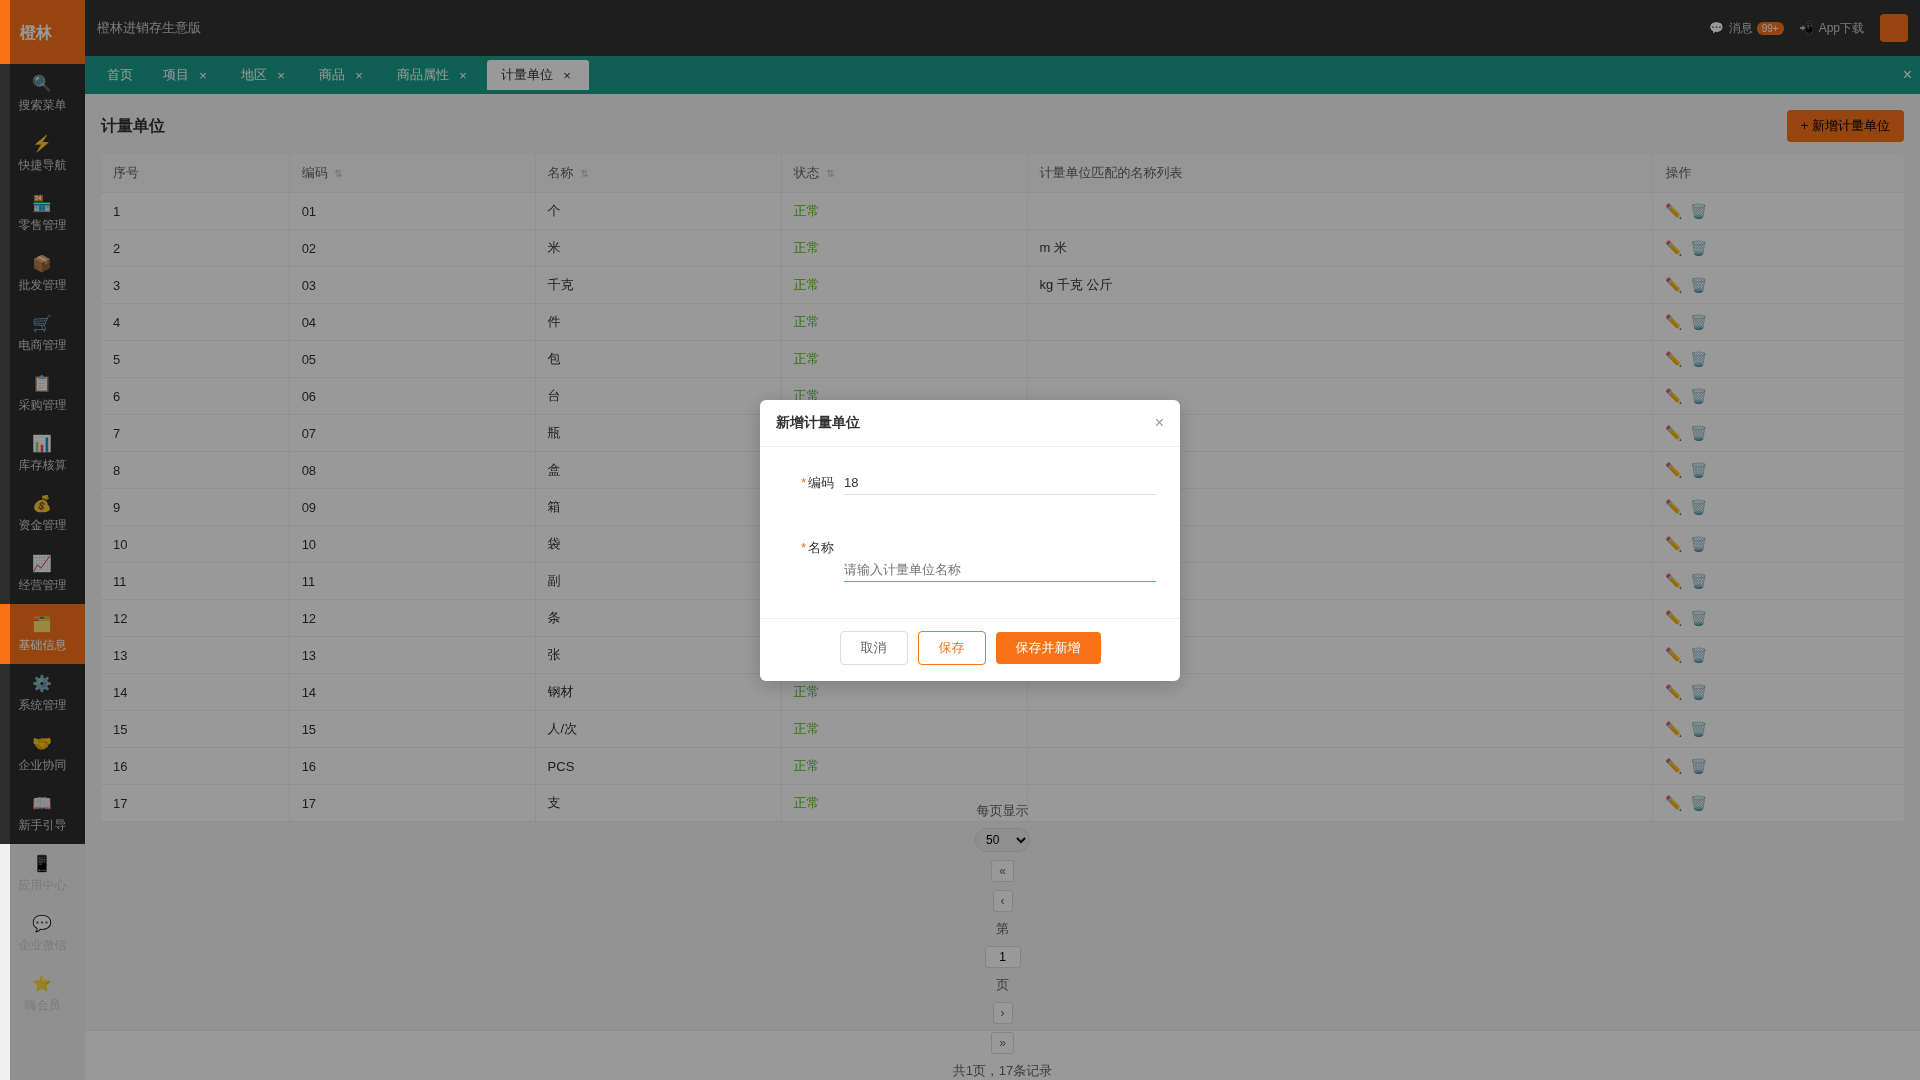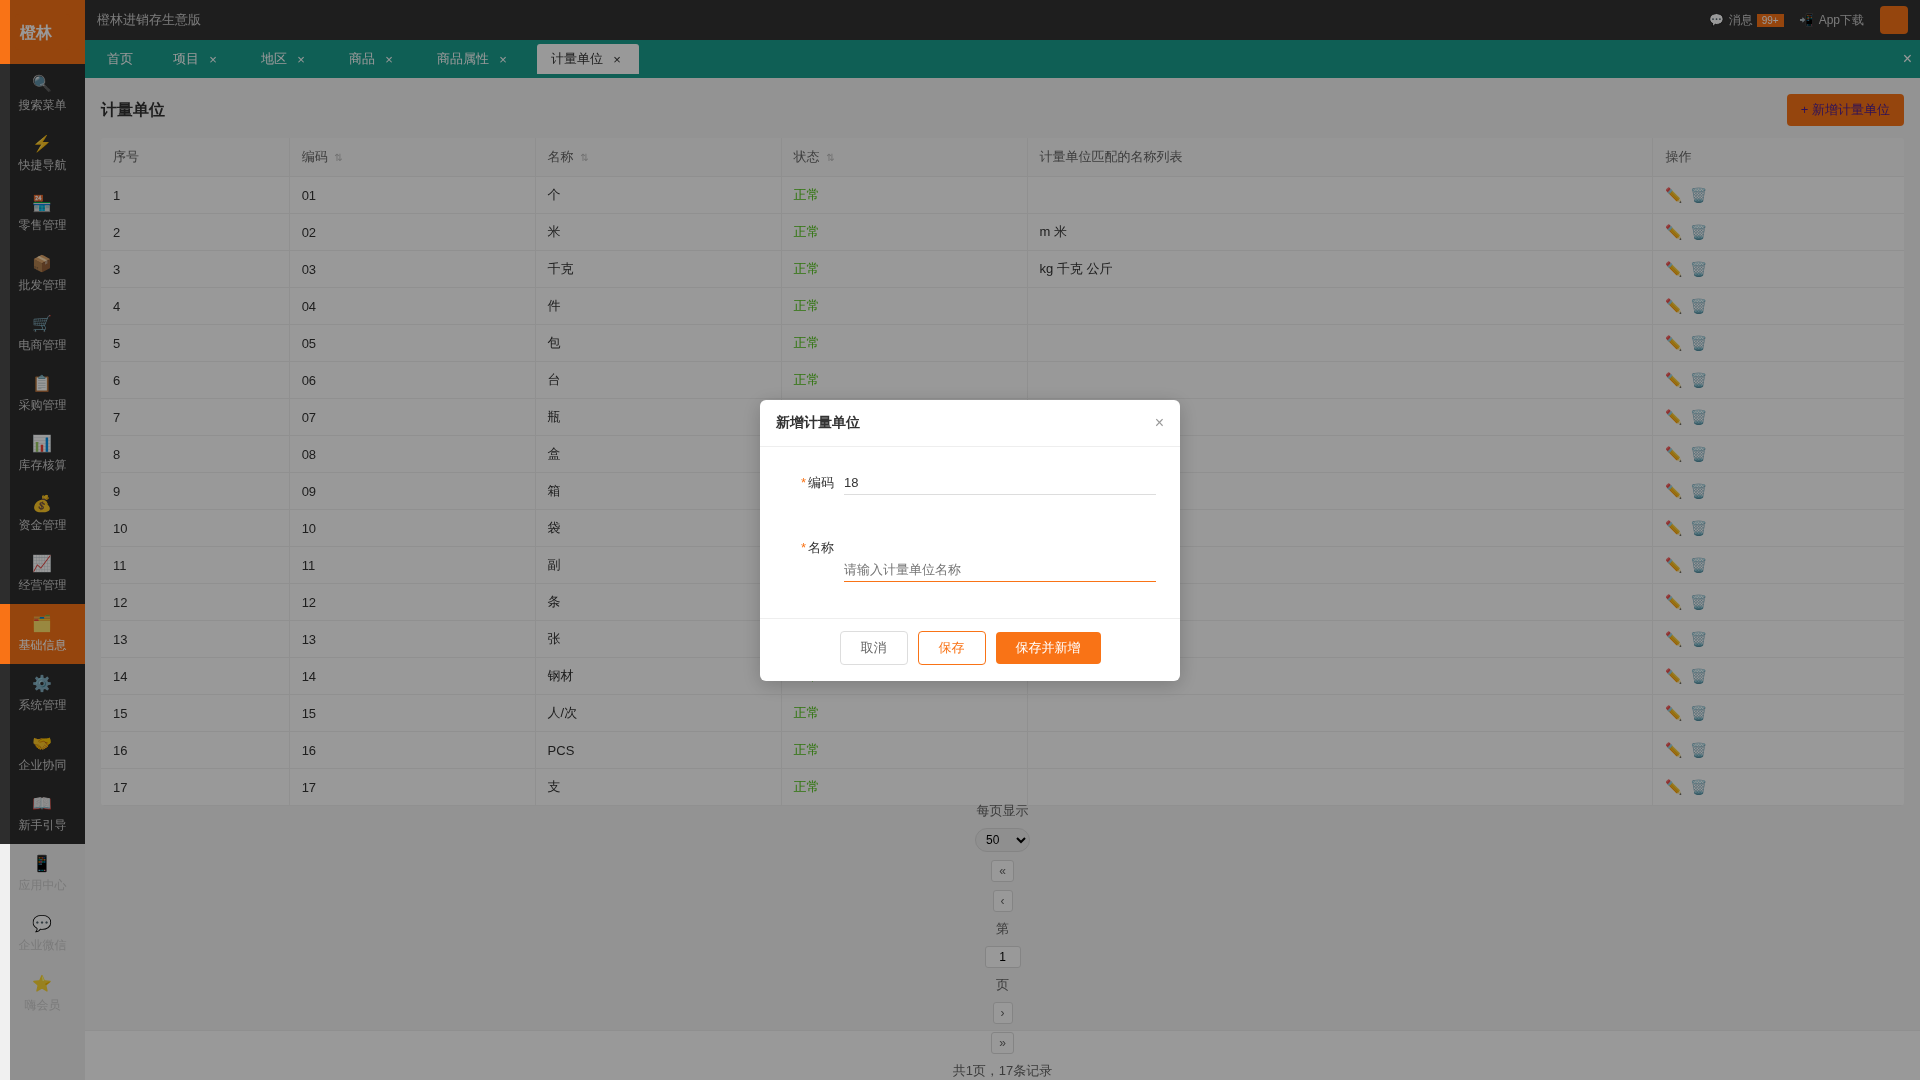--- a/index.html
+++ b/index.html
@@ -10,39 +10,39 @@
     .sidebar-logo { width: 100%; padding: 12px 8px; display: flex; align-items: center; justify-content: center; background: #f97316; }
     .sidebar-logo-img { width: 60px; height: 40px; background: #f97316; display: flex; align-items: center; justify-content: center; color: white; font-size: 18px; font-weight: bold; }
     .sidebar-nav-item { width: 100%; text-align: center; padding: 10px 4px; color: #ccc; font-size: 12px; cursor: pointer; display: flex; flex-direction: column; align-items: center; gap: 4px; }
     .sidebar-nav-item.active { background: #f97316; color: white; }
     .sidebar-nav-item .icon { font-size: 16px; }
 
     
     .main-area { flex: 1; display: flex; flex-direction: column; height: 1080px; }
 
     
-    .topbar { height: 40px; background: #333; display: flex; align-items: center; justify-content: space-between; padding: 0 12px; flex-shrink: 0; }
+    .topbar { height: 56px; background: #333; display: flex; align-items: center; justify-content: space-between; padding: 0 12px; flex-shrink: 0; }
     .topbar-left { display: flex; align-items: center; gap: 8px; }
     .topbar-right { display: flex; align-items: center; gap: 16px; color: #ccc; font-size: 12px; }
-    .topbar-badge { background: #f97316; color: white; border-radius: 0; padding: 1px 5px; font-size: 10px; }
+    .topbar-badge { background: #f97316; color: white; border-radius: 6px; padding: 1px 5px; font-size: 10px; }
     .topbar-avatar { width: 28px; height: 28px; background: #f97316; border-radius: 4px; }
     .topbar-item { display: flex; align-items: center; gap: 4px; cursor: pointer; }
 
     
-    .tabbar { height: 38px; background: #1a9e8e; display: flex; align-items: center; padding: 0 8px; gap: 12px; flex-shrink: 0; }
+    .tabbar { height: 38px; background: #1a9e8e; display: flex; align-items: center; padding: 0 8px; gap: 2px; flex-shrink: 0; }
     .tab { padding: 6px 14px; color: white; font-size: 13px; cursor: pointer; display: flex; align-items: center; gap: 6px; border-radius: 3px 3px 0 0; }
     .tab.active { background: white; color: #333; }
     .tab-close-btn { width: 16px; height: 16px; display: flex; align-items: center; justify-content: center; border-radius: 50%; }
     .tabbar-close-all { margin-left: auto; color: white; cursor: pointer; font-size: 16px; }
 
     
     .page-content { flex: 1; background: #f5f5f5; overflow: auto; padding: 16px; }
     .page-header { display: flex; align-items: center; justify-content: space-between; margin-bottom: 12px; }
     .page-title { font-size: 16px; color: #333; font-weight: bold; }
-    .btn-add { background: #f97316; color: #4c1d95; border: none; padding: 7px 14px; border-radius: 4px; cursor: pointer; font-size: 13px; }
+    .btn-add { background: #f97316; color: #000000; border: none; padding: 7px 14px; border-radius: 4px; cursor: pointer; font-size: 13px; }
 
     
     .table-container { background: white; border-radius: 4px; overflow: hidden; }
     table { width: 100%; border-collapse: collapse; font-size: 13px; }
     thead tr { background: #fafafa; }
     th { padding: 10px 12px; text-align: left; color: #666; font-weight: normal; border-bottom: 1px solid #eee; border-right: 1px solid #eee; white-space: nowrap; }
     th:last-child { border-right: none; }
     td { padding: 9px 12px; border-bottom: 1px solid #f0f0f0; color: #333; border-right: 1px solid #f0f0f0; }
     td:last-child { border-right: none; }
     .status-normal { color: #52c41a; }

